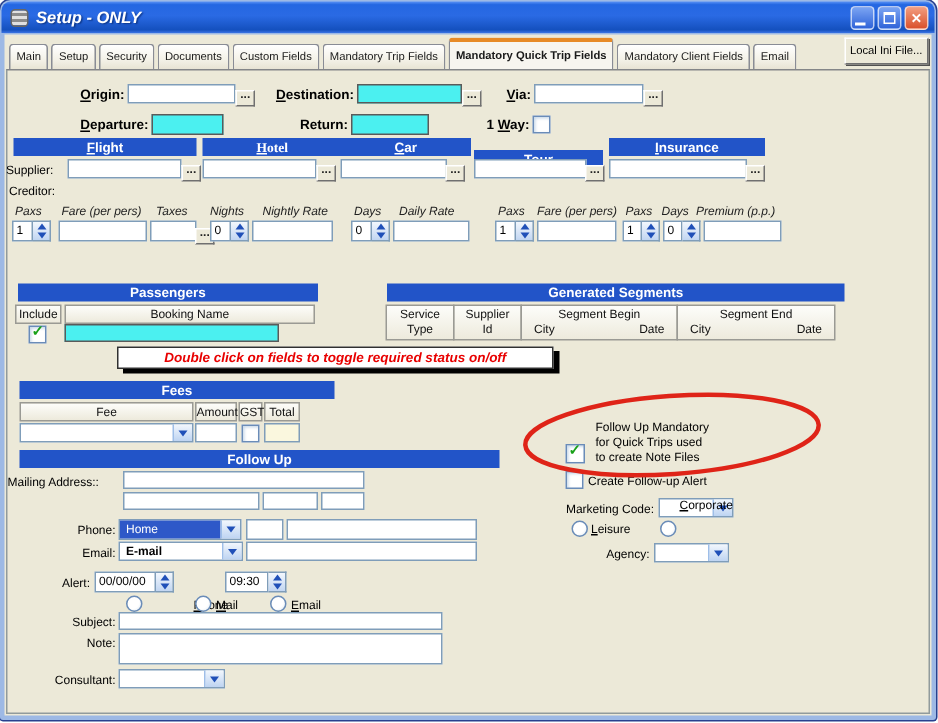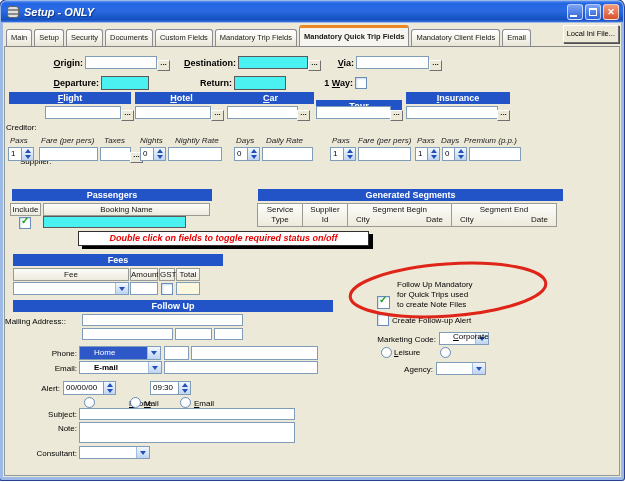--- a/index.html
+++ b/index.html
@@ -42,21 +42,21 @@
           border-top-color:#fff; border-left-color:#fff; font:bold 8px/4px "Liberation Sans",sans-serif;
           text-align:center; color:#222; }
   .bhdr { position:absolute; height:12px; background:#2254C8; color:#fff; font:bold 9px/12px "Liberation Sans",sans-serif; text-align:center; }
   .hc   { position:absolute; height:13px; background:linear-gradient(180deg,#FDFDFA,#EDEADC);
           border:1px solid #9A9A94; font:8px/11px "Liberation Sans",sans-serif; text-align:center; color:#111; }
   .cb { position:absolute; width:12px; height:12px; background:#fff; border:1px solid #6A8CB8; box-shadow:inset 1px 1px 2px #C9D9E9; }
   .cb .check { position:absolute; left:1px; top:-3px; font-size:10px; font-weight:bold; color:#18A018; }
   .rb { position:absolute; width:11px; height:11px; border-radius:50%; border:1px solid #6A8CB8;
         background:radial-gradient(circle at 35% 35%,#fff 55%,#DCE7F0); }
   .combo { position:absolute; height:13px; background:#fff; border:1px solid #7F9DB9; display:flex; }
-  .combo-val { flex:1; font-size:8px; line-height:11px; padding-left:14px; overflow:hidden; white-space:nowrap; }
+  .combo-val { flex:1; font-size:8px; line-height:11px; padding-left:4px; overflow:hidden; white-space:nowrap; }
   .combo-val.sel { background:#2E58C8; color:#fff; }
   .combo-btn { width:13px; background:linear-gradient(180deg,#F2F7FD,#BED4F2); border-left:1px solid #9EBEE8;
         display:flex; align-items:center; justify-content:center; }
   .spin { position:absolute; height:14px; display:flex; }
   .spin-val { flex:1; background:#fff; border:1px solid #7F9DB9; font-size:8px; line-height:12px; padding-left:2px; }
   .spin-btns { width:12px; background:linear-gradient(180deg,#F2F7FD,#C2D6F2); border:1px solid #7F9DB9; border-left:none;
         display:flex; flex-direction:column; align-items:center; justify-content:space-evenly; }
   .tri-up   { width:0; height:0; border-left:3px solid transparent; border-right:3px solid transparent; border-bottom:4px solid #2050B8; }
   .tri-down { width:0; height:0; border-left:3px solid transparent; border-right:3px solid transparent; border-top:4px solid #2050B8; }
   .gstable { position:absolute; display:flex; }
@@ -114,26 +114,26 @@
   <span class="dots" style="left:429px;top:60px;">...</span>
 
   <div class="lbl u1 tr" style="left:40px;top:78px;width:59px;">Departure:</div>
   <div class="cyin" style="left:101px;top:76px;width:48px;height:14px;"></div>
   <div class="lbl tr" style="left:190px;top:78px;width:42px;">Return:</div>
   <div class="cyin" style="left:234px;top:76px;width:52px;height:14px;"></div>
   <div class="lbl tr" style="left:318px;top:78px;width:35px;"><span>1 </span><span class="iu1">Way:</span></div>
   <span class="cb" style="left:355px;top:77px;"></span>
 
   <div class="bhdr u1" style="left:9px;top:92px;width:122px;">Flight</div>
-  <div class="bhdr u1" style="left:135px;top:92px;width:93px;">Hotel</div>
+  <div class="bhdr u1" style="left:135px;top:92px;width:93px;font-family:Liberation Serif, serif;">Hotel</div>
   <div class="bhdr u1" style="left:227px;top:92px;width:87px;">Car</div>
   <div class="bhdr u1" style="left:316px;top:100px;width:86px;">Tour</div>
   <div class="bhdr u1" style="left:406px;top:92px;width:104px;">Insurance</div>
 
-  <div class="slbl" style="left:20px;top:109px;margin-top:48px;">Supplier:</div>
+  <div class="slbl" style="left:4px;top:109px;">Supplier:</div>
   <div class="in" style="left:45px;top:106px;width:76px;"></div>
   <span class="dots" style="left:121px;top:110px;">...</span>
   <div class="in" style="left:135px;top:106px;width:76px;"></div>
   <span class="dots" style="left:211px;top:110px;">...</span>
   <div class="in" style="left:227px;top:106px;width:71px;"></div>
   <span class="dots" style="left:297px;top:110px;">...</span>
   <div class="in" style="left:316px;top:106px;width:75px;"></div>
   <span class="dots" style="left:390px;top:110px;">...</span>
   <div class="in" style="left:406px;top:106px;width:92px;"></div>
   <span class="dots" style="left:497px;top:110px;">...</span>

